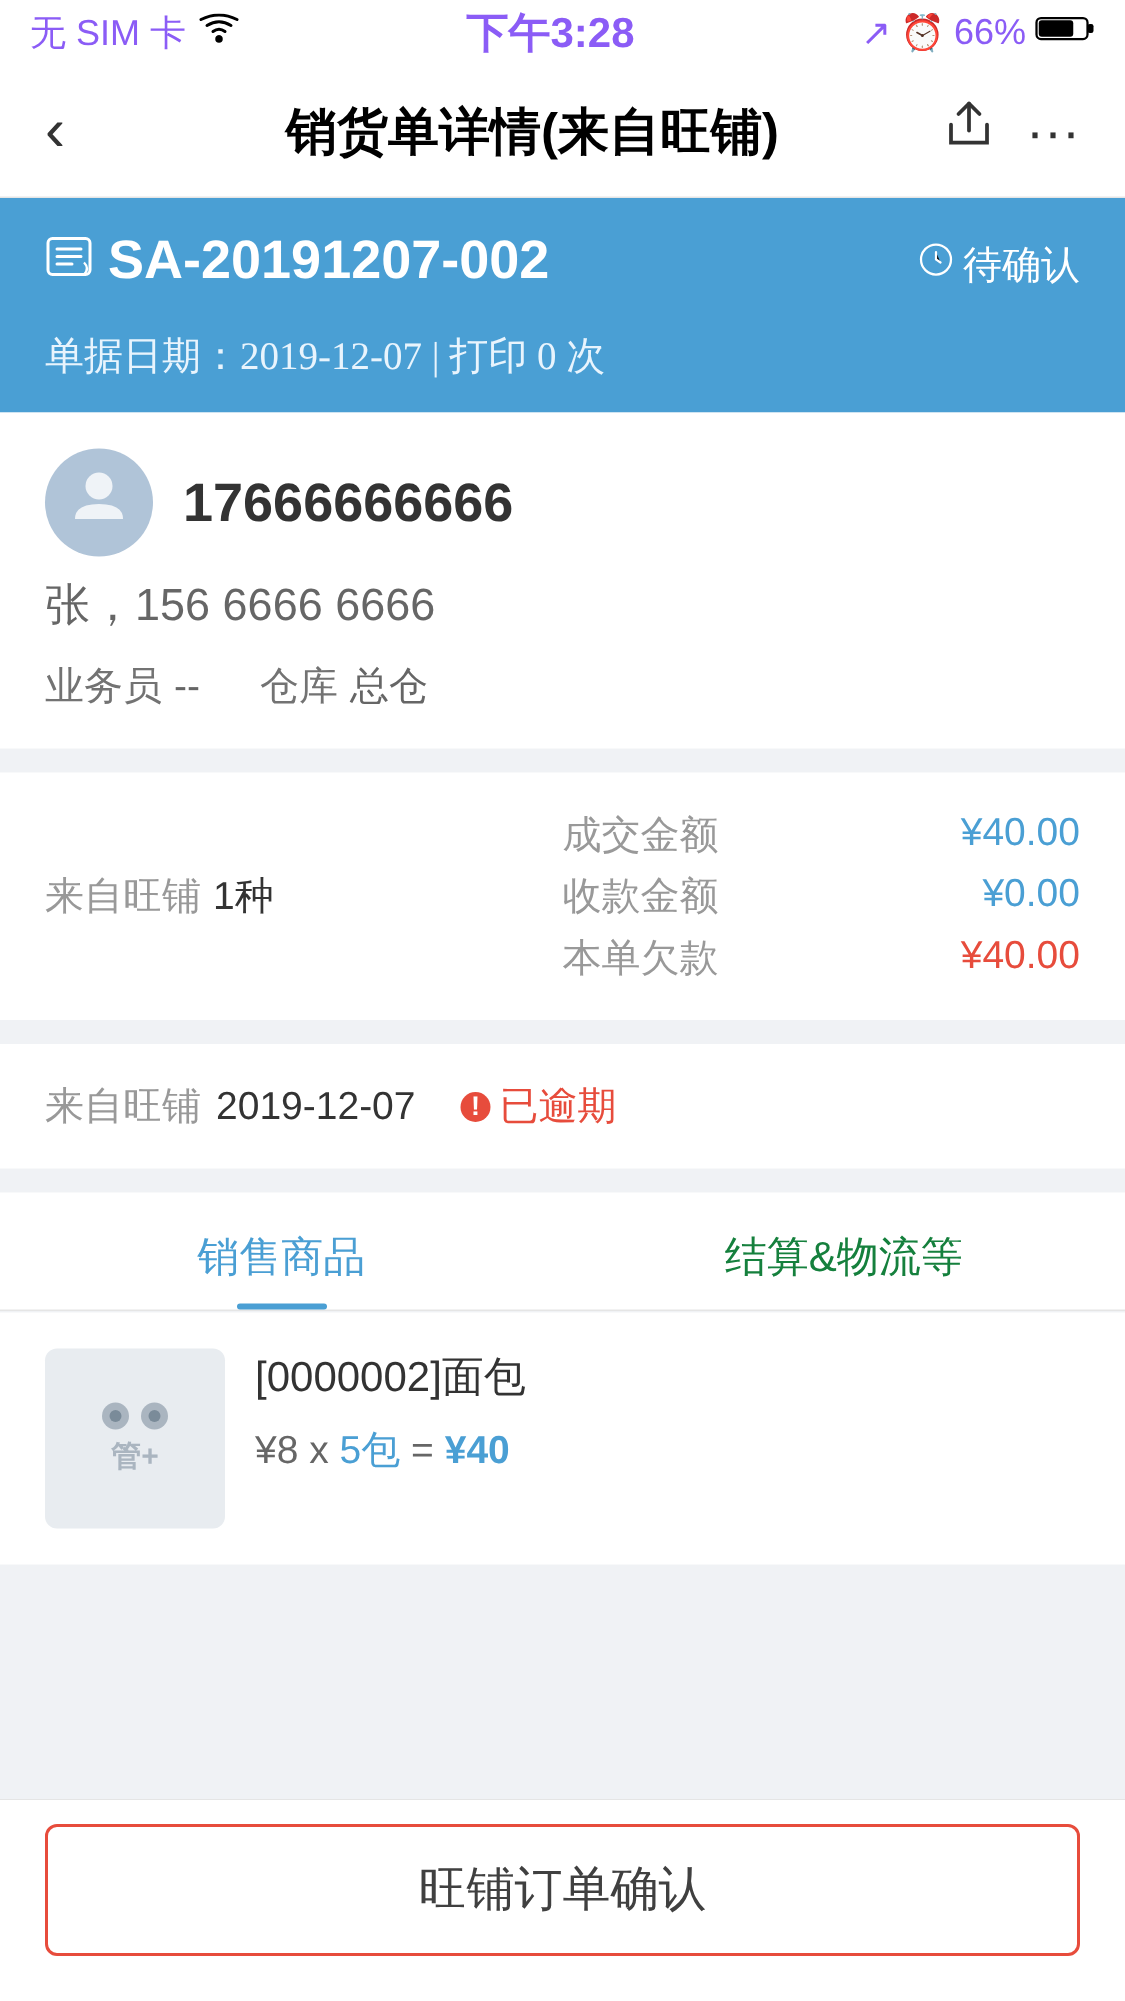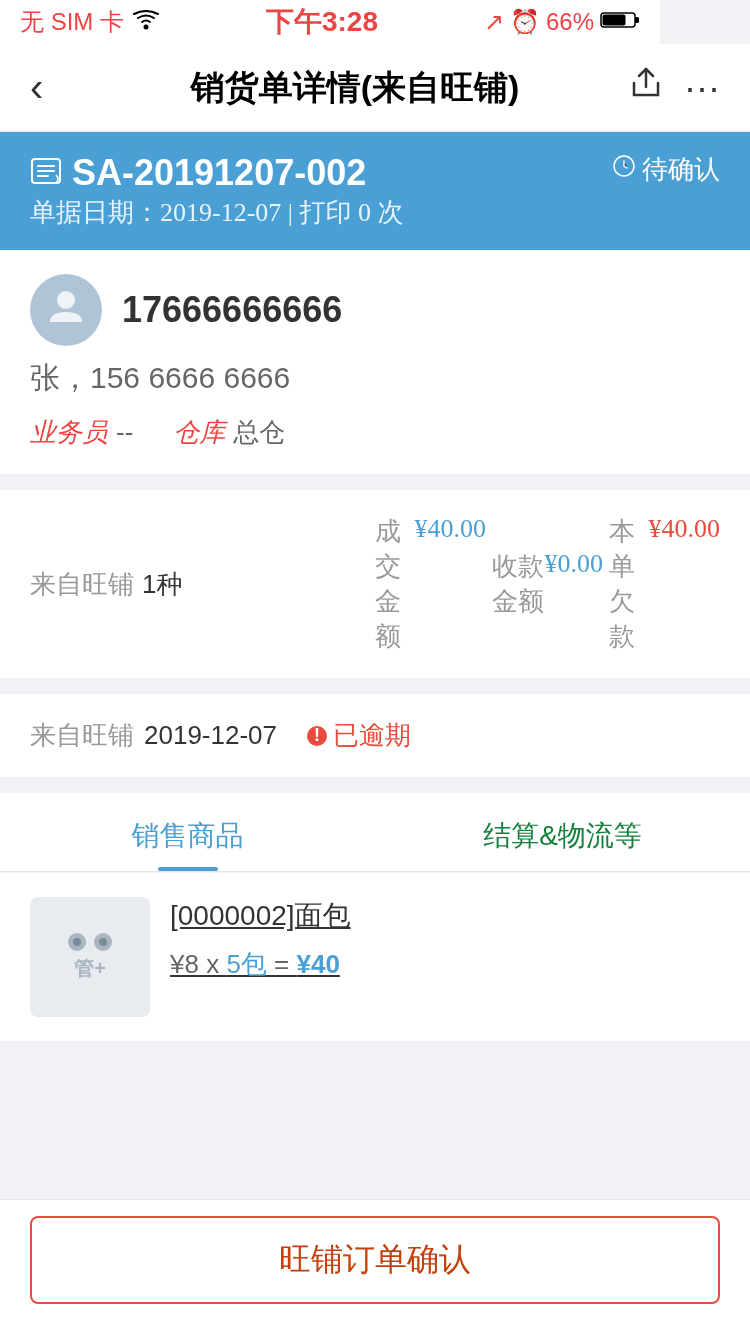--- a/index.html
+++ b/index.html
@@ -9,29 +9,29 @@
       min-height: 1334px;
       background: #f0f2f5;
       font-family: -apple-system, "PingFang SC", "Helvetica Neue", sans-serif;
       font-size: 28px;
       color: #333;
       position: relative;
     }
 
     
     .status-bar {
-      width: 660px;
+      width: 750px;
       height: 44px;
       background: #fff;
       display: flex;
       align-items: center;
       justify-content: space-between;
       padding: 0 20px;
       font-size: 24px;
-      color: #ef4444;
+      color: #8b5cf6;
     }
     .status-left { display: flex; align-items: center; gap: 8px; font-size: 24px; font-weight: 500; }
     .status-center { font-size: 28px; font-weight: 600; }
     .status-right { display: flex; align-items: center; gap: 6px; font-size: 24px; }
 
     
     .nav-bar {
       width: 750px;
       height: 88px;
       background: #fff;
@@ -68,23 +68,23 @@
     }
 
     
     .order-header {
       background: #4a9fd4;
       padding: 20px 30px 20px 30px;
       color: #fff;
     }
     .order-header-top {
       display: flex;
-      align-items: flex-start;
+      align-items: flex-end;
       justify-content: space-between;
-      margin-bottom: 1px;
+      margin-bottom: 26px;
     }
     .order-id {
       font-size: 36px;
       font-weight: 700;
       color: #fff;
       display: flex;
       align-items: center;
       gap: 10px;
     }
     .order-status {
@@ -145,21 +145,21 @@
       align-items: center;
       gap: 40px;
     }
     .meta-item {
       font-size: 26px;
       color: #666;
       display: flex;
       align-items: center;
       gap: 8px;
     }
-    .meta-label { color: #ef4444; font-style: italic; }
+    .meta-label { color: #737373; }
 
     
     .summary-section {
       display: flex;
       padding: 24px 30px;
       gap: 0;
     }
     .summary-left {
       flex: 1;
       display: flex;
@@ -170,32 +170,32 @@
       font-size: 26px;
       color: #999;
     }
     .summary-value {
       font-size: 26px;
       color: #333;
     }
     .summary-right {
       flex: 1;
       display: flex;
-      flex-direction: row;
-      align-items: center;
+      flex-direction: column;
+      align-items: flex-start;
       gap: 6px;
     }
     .amount-row {
       display: flex;
       justify-content: space-between;
       width: 100%;
       font-size: 26px;
     }
     .amount-label { color: #999; }
-    .amount-value { color: #4a9fd4; font-family: Liberation Serif, serif; }
+    .amount-value { color: #4a9fd4; }
     .amount-value.red { color: #e74c3c; }
 
     
     .due-section {
       background: #fff;
       padding: 20px 30px;
       display: flex;
       align-items: center;
       gap: 10px;
       margin-bottom: 16px;
@@ -298,21 +298,21 @@
       width: 8px;
       height: 8px;
       border-radius: 50%;
       background: #7a8b99;
     }
     .owl-text {
       font-size: 20px;
       color: #aab5c0;
       font-weight: 700;
     }
-    .product-info { flex: 1; text-decoration: underline; }
+    .product-info { flex: 1; }
     .product-name { font-size: 28px; color: #333; margin-bottom: 12px; }
     .product-price { font-size: 26px; color: #666; }
     .product-price .qty { color: #4a9fd4; }
     .product-price .total { color: #4a9fd4; font-weight: 600; }
 
     
     .bottom-btn-area {
       position: fixed;
       bottom: 0;
       left: 0;
@@ -320,21 +320,21 @@
       background: #fff;
       padding: 16px 30px 30px;
       border-top: 1px solid #e5e5e5;
     }
     .confirm-btn {
       width: 100%;
       height: 88px;
       border: 2px solid #e74c3c;
       border-radius: 8px;
       background: #fff;
-      color: #c2410c;
+      color: #404040;
       font-size: 32px;
       font-weight: 500;
       cursor: pointer;
       display: flex;
       align-items: center;
       justify-content: center;
     }
   </style>
 </head>
 <body>

